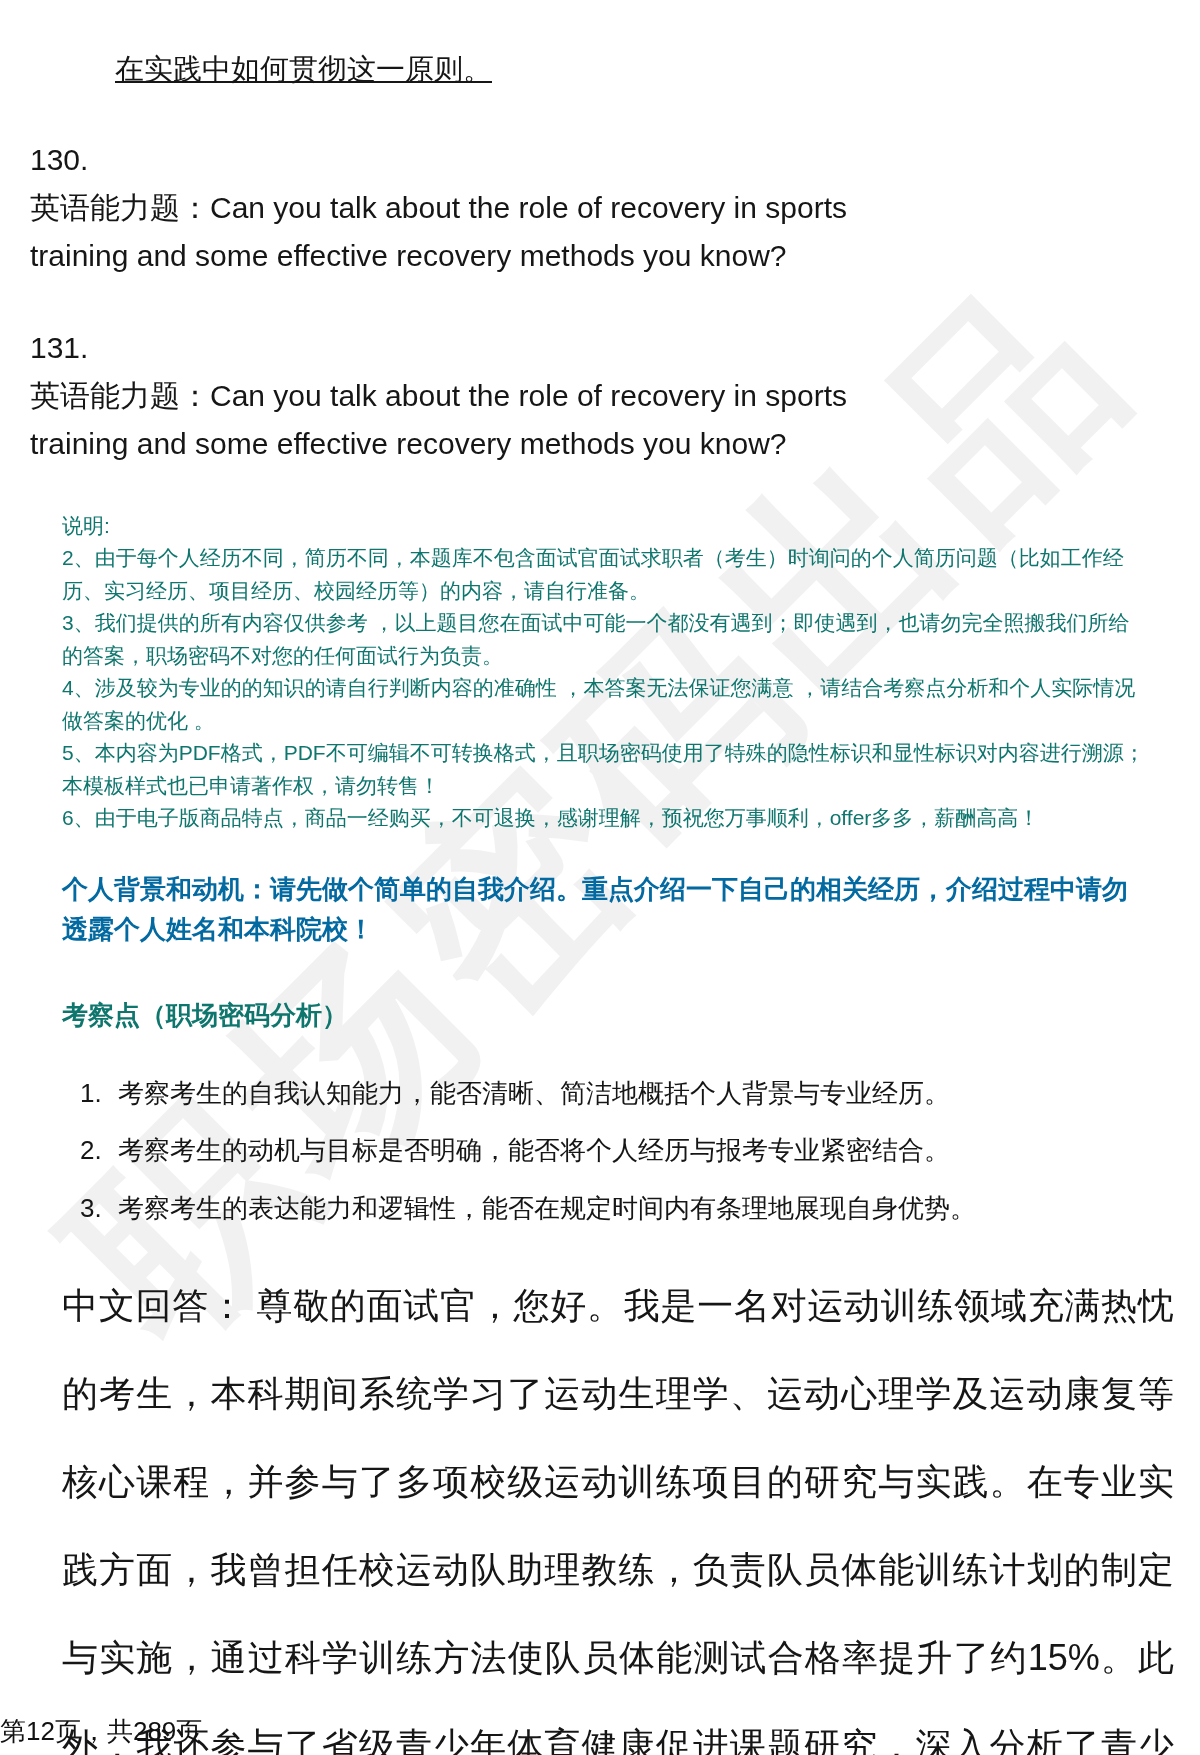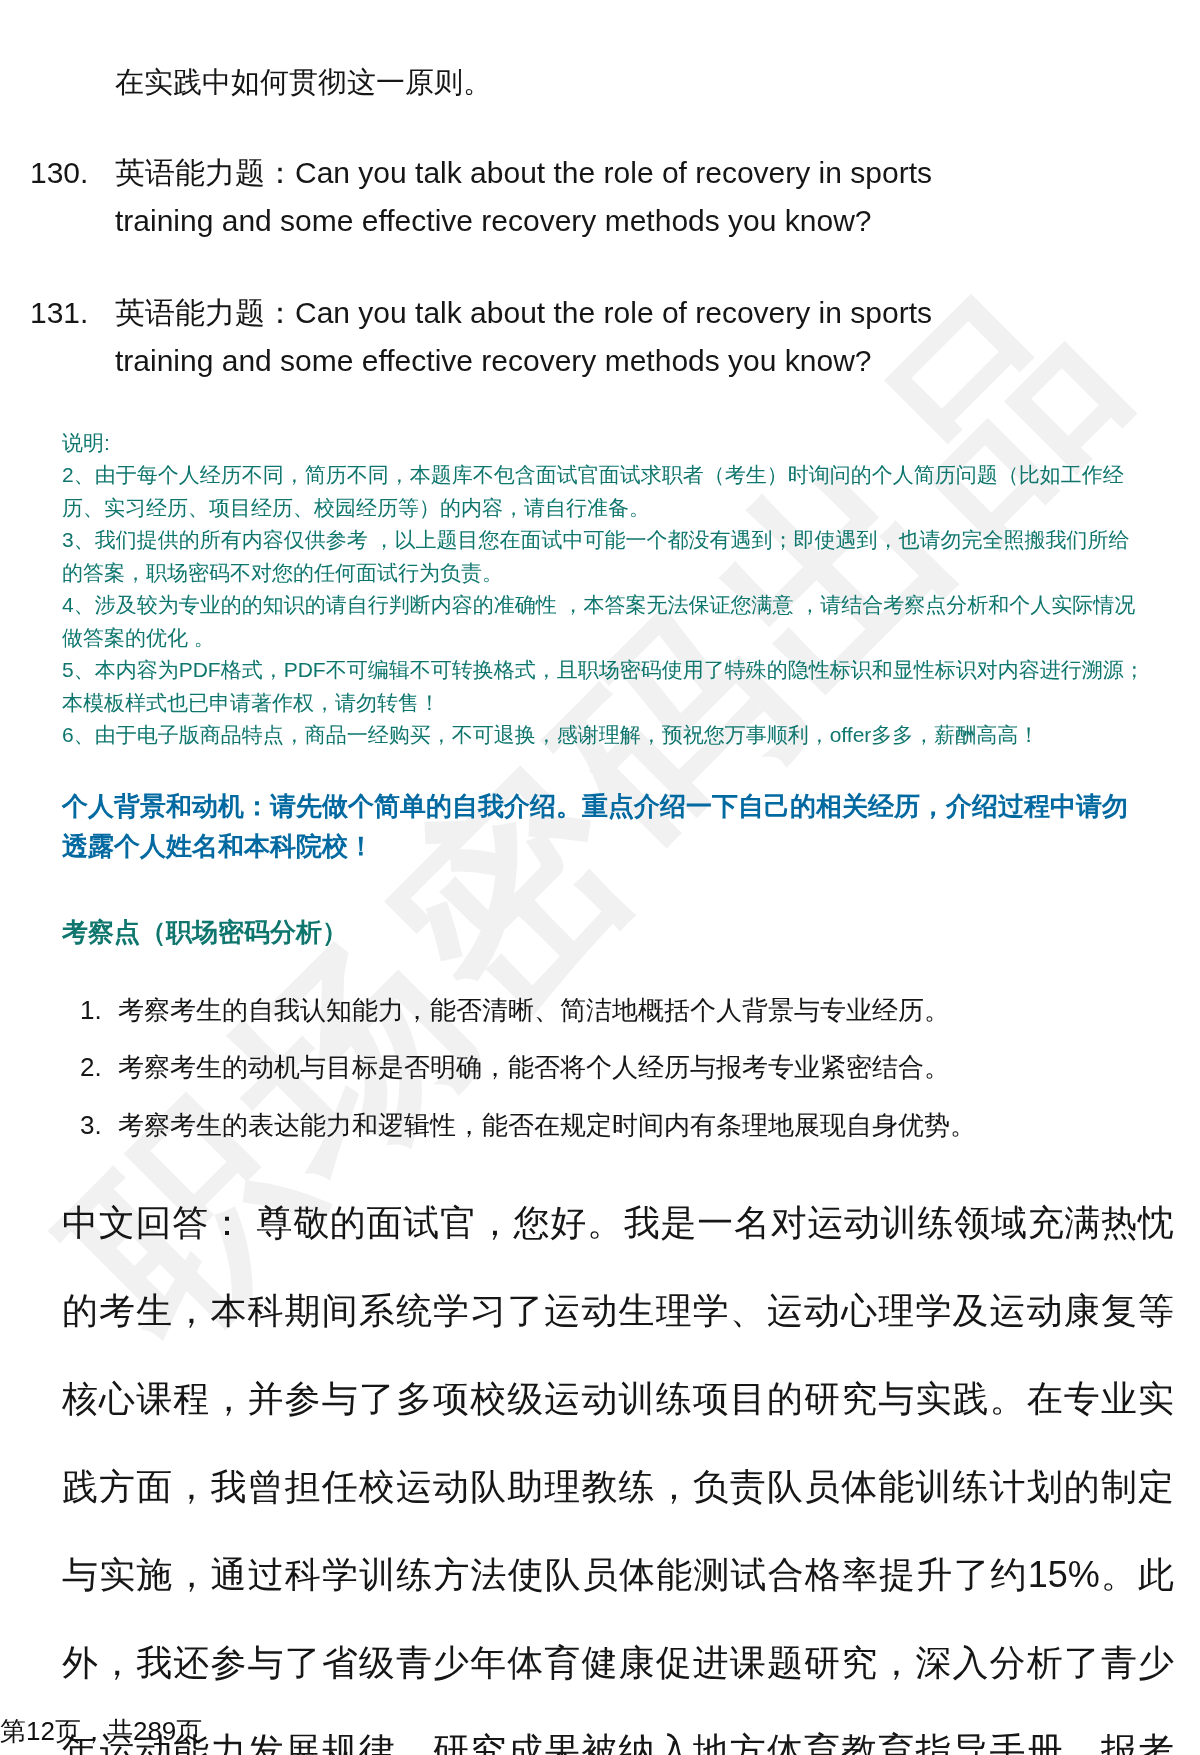--- a/index.html
+++ b/index.html
@@ -21,30 +21,32 @@
     font-weight:700;
     letter-spacing:14px;
     color:rgba(120,120,120,0.10);
     white-space:nowrap;
     pointer-events:none;
     user-select:none;
     z-index:0;
   }
   .content { position:relative; z-index:1; }
   .continuation {
-    padding-top:61px;
+    padding-top:48px;
     margin-left:115px;
     margin-right:120px;
     font-size:29px;
     line-height:1.5;
+    text-decoration:underline;
   }
   .question {
     display:flex;
     margin-top:44px;
     padding-left:30px;
+    flex-direction:column;
   }
   .q-num {
     flex:none;
     width:85px;
     font-size:30px;
     line-height:1.6;
   }
   .q-text {
     width:905px;
     font-size:30px;

